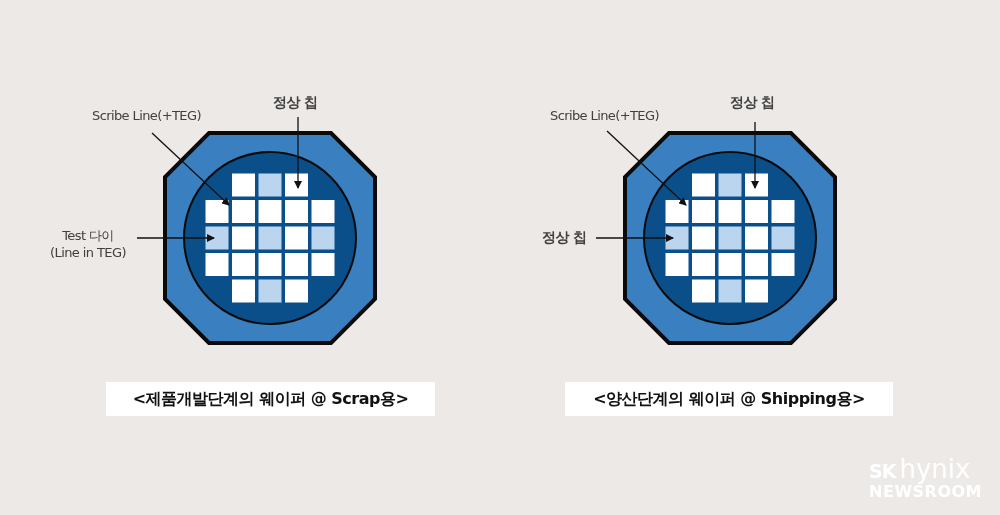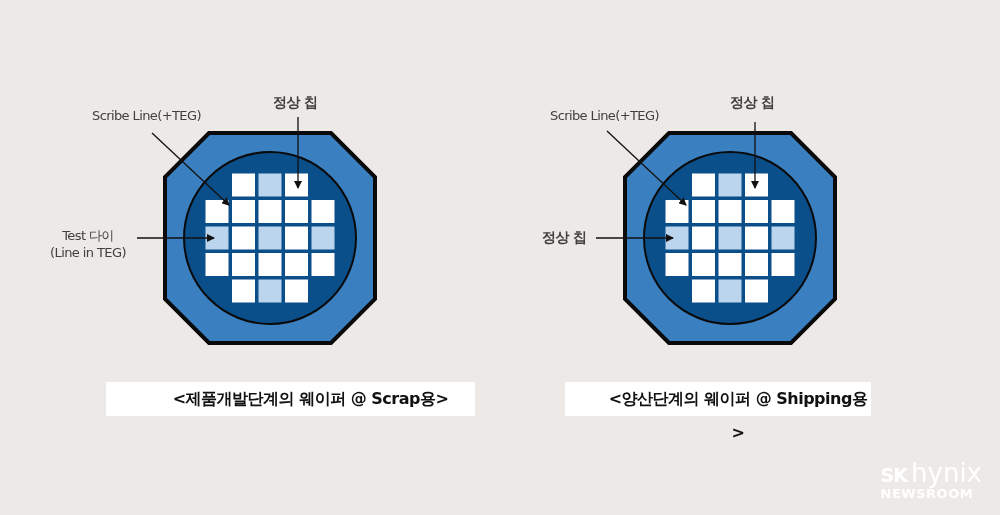--- a/index.html
+++ b/index.html
@@ -1,24 +1,24 @@
 <!DOCTYPE html>
 <html><head>
 <meta charset="utf-8">
 <style>
   html, body { margin:0; padding:0; }
   body { width:1000px; height:515px; background:#ede9e6; position:relative; overflow:hidden; font-family:"DejaVu Sans", sans-serif; }
   svg.main { position:absolute; left:0; top:0; }
   .lbl { position:absolute; font-size:13px; color:#404040; white-space:nowrap; letter-spacing:-0.6px; }
   .lbl.center { text-align:center; }
-  .caption { position:absolute; background:#fff; height:34px; line-height:34px; text-align:center; font-size:16px; color:#111; font-weight:bold; letter-spacing:-0.5px;padding-left:40px; }
+  .caption { position:absolute; background:#fff; height:34px; line-height:34px; text-align:center; font-size:16px; color:#111; font-weight:bold; letter-spacing:-0.5px; }
   .logo { position:absolute; right:18px; bottom:14px; color:#fff; text-align:left; }
   .logo .sk { font-size:19px; font-weight:bold; letter-spacing:-1px; }
   .logo .hynix { font-size:26px; margin-left:4px; }
-  .logo .nr { font-size:13px; font-weight:bold; letter-spacing:0.5px; display:block; margin-top:-2px; }
+  .logo .nr { font-size:16px; font-weight:bold; letter-spacing:0.5px; display:block; margin-top:-2px; }
 </style>
 </head>
 <body>
 
 <svg class="main" width="1000" height="515" viewBox="0 0 1000 515">
   <defs>
     <marker id="ah" markerWidth="8" markerHeight="8" refX="7" refY="4" orient="auto" markerUnits="userSpaceOnUse">
       <path d="M0,0 L8,4 L0,8 Z" fill="#111"></path>
     </marker>
   </defs>
@@ -87,18 +87,18 @@
 <div class="lbl center" style="left:40px; top:227px; width:96px;">
   <div>Test 다이</div>
   <div>(Line in TEG)</div>
 </div>
 
 <div class="lbl" style="left:550px; top:108px;">Scribe Line(+TEG)</div>
 <div class="lbl" style="left:730px; top:94px; font-weight:bold; font-size:14px;">정상 칩</div>
 <div class="lbl" style="left:542px; top:229px; font-weight:bold; font-size:14px;">정상 칩</div>
 
 <div class="caption" style="left:106px; top:382px; width:329px;">&lt;제품개발단계의 웨이퍼 @ Scrap용&gt;</div>
-<div class="caption" style="left:565px; top:382px; width:266px;">&lt;양산단계의 웨이퍼 @ Shipping용&gt;</div>
+<div class="caption" style="left:565px; top:382px; width:328px;">&lt;양산단계의 웨이퍼 @ Shipping용&gt;</div>
 
 <div class="logo">
   <span class="sk">SK</span><span class="hynix">hynix</span>
   <span class="nr">NEWSROOM</span>
 </div>
 
 </body></html>

